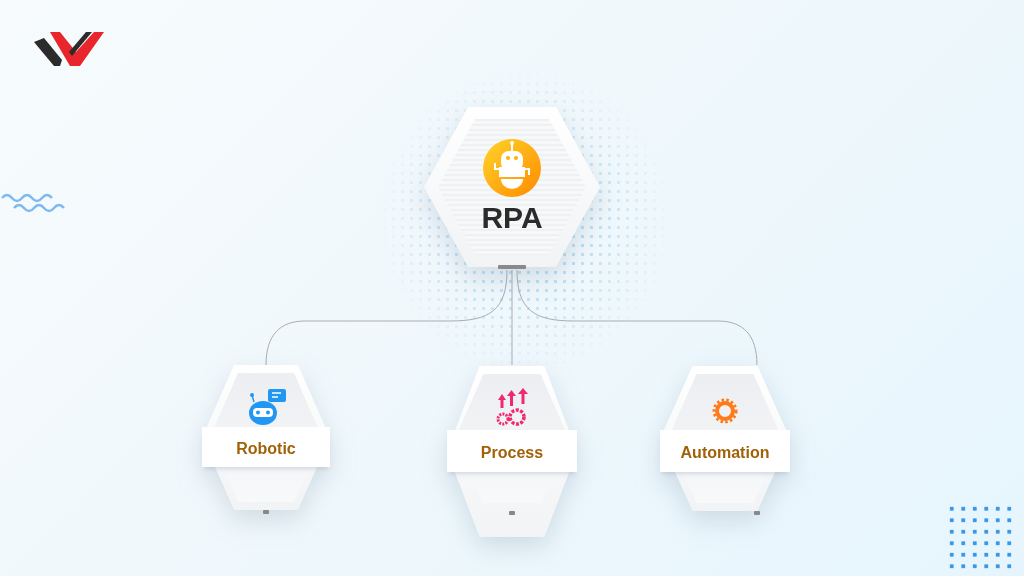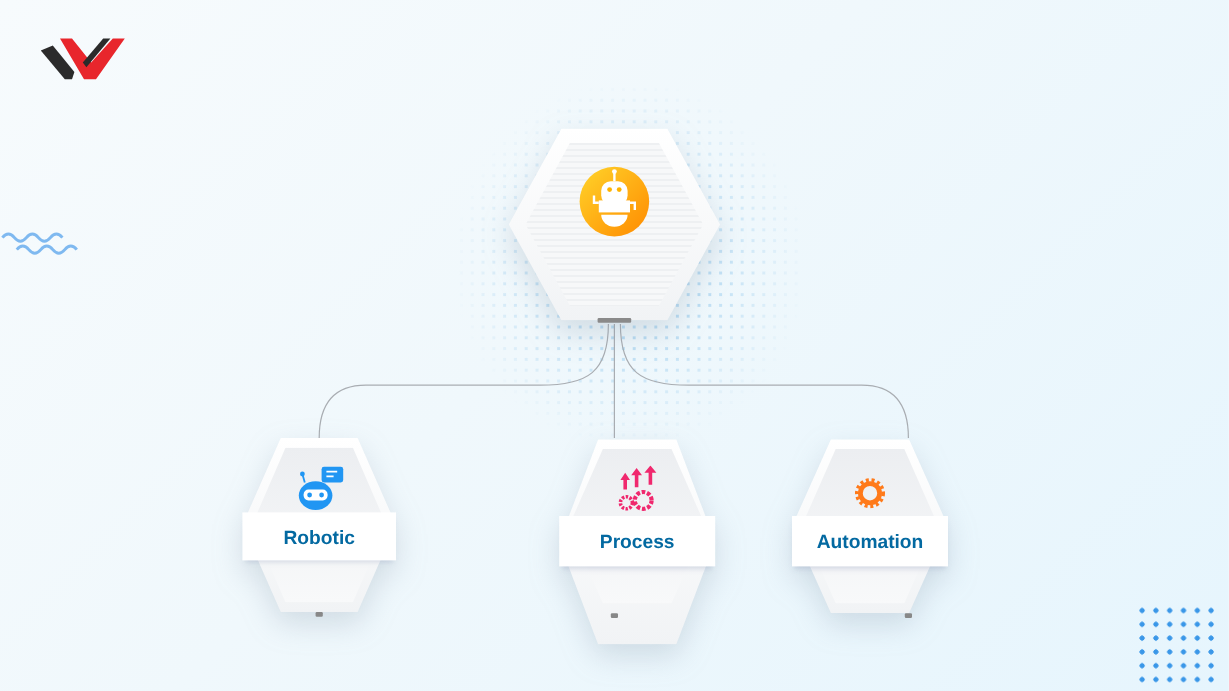--- a/index.html
+++ b/index.html
@@ -11,21 +11,21 @@
     background-image:radial-gradient(circle,#b9dcf3 1.4px,transparent 1.6px);
     background-size:9px 9px;
     -webkit-mask-image:radial-gradient(ellipse at center,#000 30%,transparent 72%);
     mask-image:radial-gradient(ellipse at center,#000 30%,transparent 72%);}
   .hex-wrap{filter:drop-shadow(0 10px 12px rgba(120,140,160,0.25));}
   .hex{clip-path:polygon(25% 0,75% 0,100% 50%,75% 100%,25% 100%,0 50%);
     background:linear-gradient(180deg,#ffffff,#f1f3f5);}
   .hex-inner{clip-path:polygon(25% 0,75% 0,100% 50%,75% 100%,25% 100%,0 50%);
     background:linear-gradient(180deg,#eceef1,#f8f9fa);}
   .main-label{font-weight:bold;font-size:30px;color:#2b2b2b;text-align:center;width:100%;}
-  .node-label{font-weight:bold;font-size:16px;color:#0369a1;text-align:center;width:100%;}
+  .node-label{font-weight:bold;font-size:16px;color:#a16207;text-align:center;width:100%;}
   .label-band{background:#ffffff;box-shadow:0 4px 4px -2px rgba(150,160,190,0.35);}
   .grid-dots{left:946px;top:503px;width:66px;height:66px;
     background-image:radial-gradient(circle,#3a97e8 2px,transparent 2.3px);
     background-size:11.5px 11.5px;}
   .stub{width:6px;height:4px;background:#888;border-radius:1px;}
 </style>
 </head>
 <body>
 
 <div class="abs dots-bg"></div>
@@ -66,20 +66,21 @@
     <line x1="31" y1="6" x2="31" y2="14" stroke="#fff" stroke-width="2"></line>
     <circle cx="31" cy="6" r="2" fill="#fff"></circle>
     <rect x="20" y="14" width="22" height="20" rx="8" fill="#fff"></rect>
     <circle cx="27" cy="21" r="2" fill="#ffb300"></circle>
       <circle cx="35" cy="21" r="2" fill="#ffb300"></circle>
     <rect x="18" y="30" width="26" height="10" fill="#fff"></rect>
     <path d="M20,42 h22 a11,10 0 0 1 -22,0z" fill="#fff"></path>
     <path d="M18,32 h-4 v-6" stroke="#fff" stroke-width="2" fill="none"></path>
     <path d="M44,32 h4 v6" stroke="#fff" stroke-width="2" fill="none"></path>
   </svg>
+  <div class="abs main-label" style="top:94px">RPA</div>
   <div class="abs" style="left:74px;top:158px;width:28px;height:4px;background:#8a8a8a;border-radius:1px"></div>
 </div>
 
 <div class="abs hex-wrap" style="left:202px;top:365px;width:128px;height:145px">
   <div class="hex" style="position:absolute;inset:0"></div>
   <div class="hex-inner" style="position:absolute;left:8px;top:8px;width:112px;height:129px"></div>
   <div class="abs label-band" style="left:0;top:62px;width:128px;height:40px"></div>
   <svg class="abs" style="left:44px;top:22px" width="44" height="40" viewBox="0 0 44 40">
     <rect x="22" y="2" width="18" height="13" rx="2" fill="#2196f3"></rect>
     <line x1="26" y1="6" x2="35" y2="6" stroke="#fff" stroke-width="1.5"></line>
@@ -88,21 +89,21 @@
       <line x1="6" y1="8" x2="8" y2="15" stroke="#2196f3" stroke-width="1.5"></line>
     <ellipse cx="17" cy="26" rx="14" ry="12" fill="#2196f3"></ellipse>
     <rect x="7" y="21" width="20" height="9" rx="4" fill="#fff"></rect>
     <circle cx="12" cy="25.5" r="2" fill="#2196f3"></circle>
       <circle cx="22" cy="25.5" r="2" fill="#2196f3"></circle>
   </svg>
   <div class="abs node-label" style="top:75px">Robotic</div>
 </div>
 <div class="abs stub" style="left:263px;top:510px"></div>
 
-<div class="abs hex-wrap" style="left:466px;top:366px;width:130px;height:171px">
+<div class="abs hex-wrap" style="left:447px;top:366px;width:130px;height:171px">
   <div class="hex" style="position:absolute;inset:0"></div>
   <div class="hex-inner" style="position:absolute;left:8px;top:8px;width:114px;height:129px"></div>
   <div class="abs label-band" style="left:0;top:64px;width:130px;height:42px"></div>
   <svg class="abs" style="left:45px;top:22px" width="40" height="40" viewBox="0 0 40 40">
     <g fill="#f0286e">
       <polygon points="6,12 10,6 14,12 11.5,12 11.5,20 8.5,20 8.5,12"></polygon>
       <polygon points="15,8 19.5,2 24,8 21,8 21,18 18,18 18,8"></polygon>
       <polygon points="26,6 31,0 36,6 32.5,6 32.5,16 29.5,16 29.5,6"></polygon>
     </g>
     <circle cx="11" cy="31" r="5" fill="none" stroke="#f0286e" stroke-width="3" stroke-dasharray="2 1.2"></circle>

